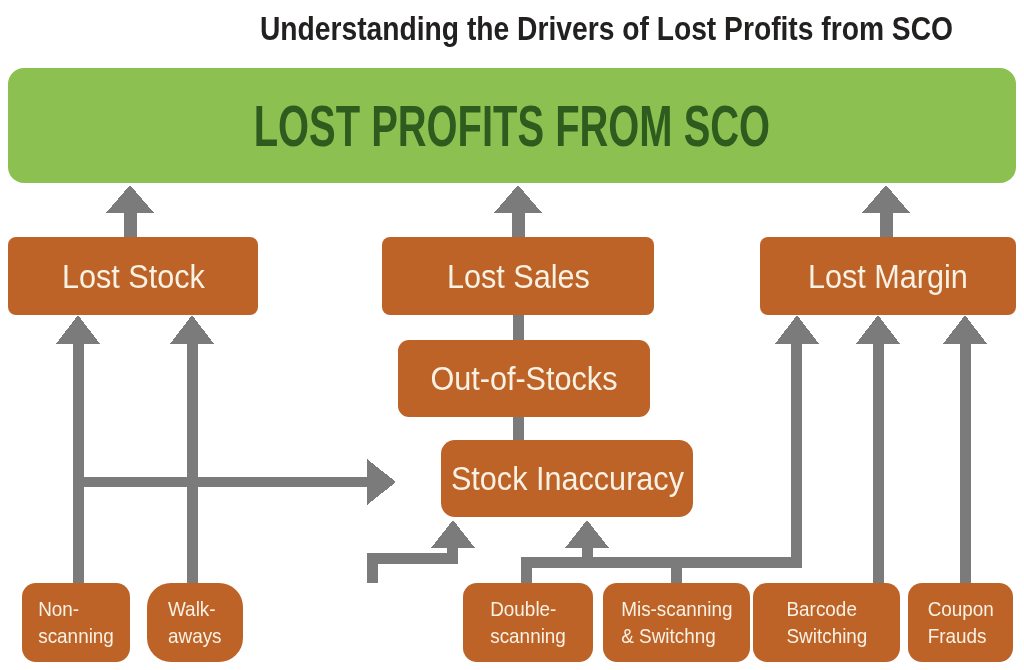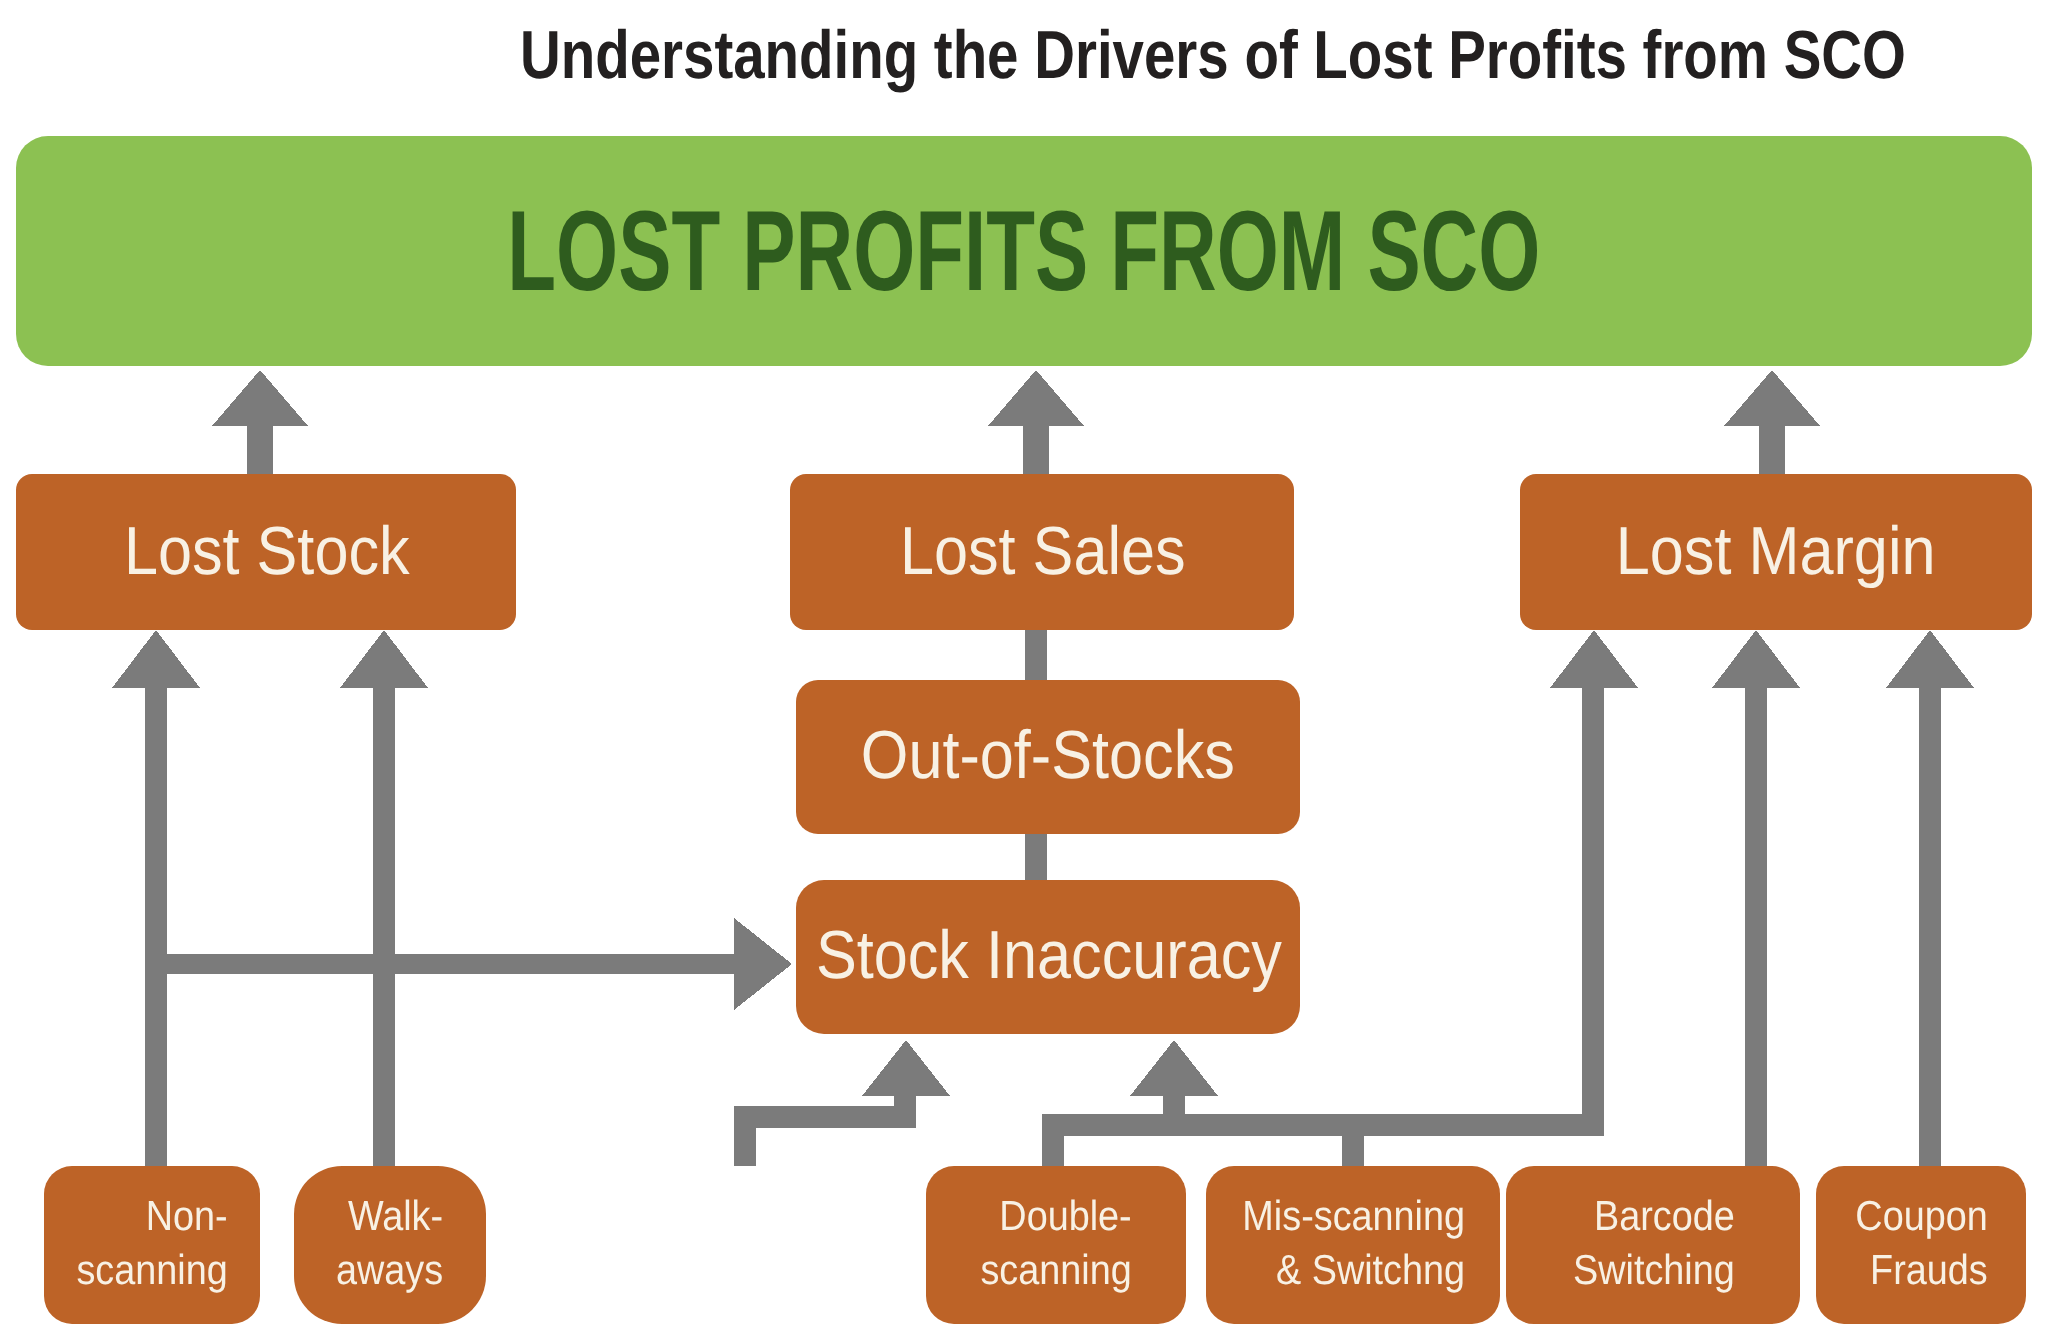--- a/index.html
+++ b/index.html
@@ -12,21 +12,21 @@
     position:absolute;left:0;top:8px;width:1024px;height:40px;
     display:flex;align-items:center;justify-content:flex-end;
   }
   .title .lbl{
     font-size:34px;font-weight:700;color:var(--title-text,#232020);
     display:inline-block;transform:scaleX(0.83);white-space:nowrap;
   }
   .connectors{position:absolute;left:0;top:0;}
   .node{
     position:absolute;display:flex;align-items:center;justify-content:center;
-    text-align:right;box-sizing:border-box;
+    text-align:left;box-sizing:border-box;
   }
   .root-node{
     left:8px;top:68px;width:1008px;height:115px;border-radius:16px;
     background:var(--green,#8CC152);
   }
   .root-node .lbl{
     font-size:57px;font-weight:700;color:var(--green-text,#2E5C1E);
     display:inline-block;transform:scaleX(0.70);white-space:nowrap;
   }
   .branch{
@@ -117,31 +117,31 @@
     </g>
   </svg>
 
   <div class="node root-node">
     <span class="lbl">LOST PROFITS FROM SCO</span>
   </div>
 
   <div class="node branch" style="left:8px;width:250px;">
     <span class="lbl">Lost Stock</span>
   </div>
-  <div class="node branch" style="left:395px;width:252px;">
+  <div class="node branch" style="left:382px;width:272px;">
     <span class="lbl">Lost Sales</span>
   </div>
   <div class="node branch" style="left:760px;width:256px;">
     <span class="lbl">Lost Margin</span>
   </div>
 
   <div class="node mid" style="top:340px;border-radius:11px;">
     <span class="lbl">Out-of-Stocks</span>
   </div>
-  <div class="node mid" style="top:440px;">
+  <div class="node mid" style="top:440px;margin-left:43px;">
     <span class="lbl">Stock Inaccuracy</span>
   </div>
 
   <div class="node leaf" style="left:22px;width:108px;">
     <span class="lbl">Non-
 scanning</span>
   </div>
   <div class="node leaf" style="left:147px;width:96px;border-radius:24px;">
     <span class="lbl">Walk-
 aways</span>

